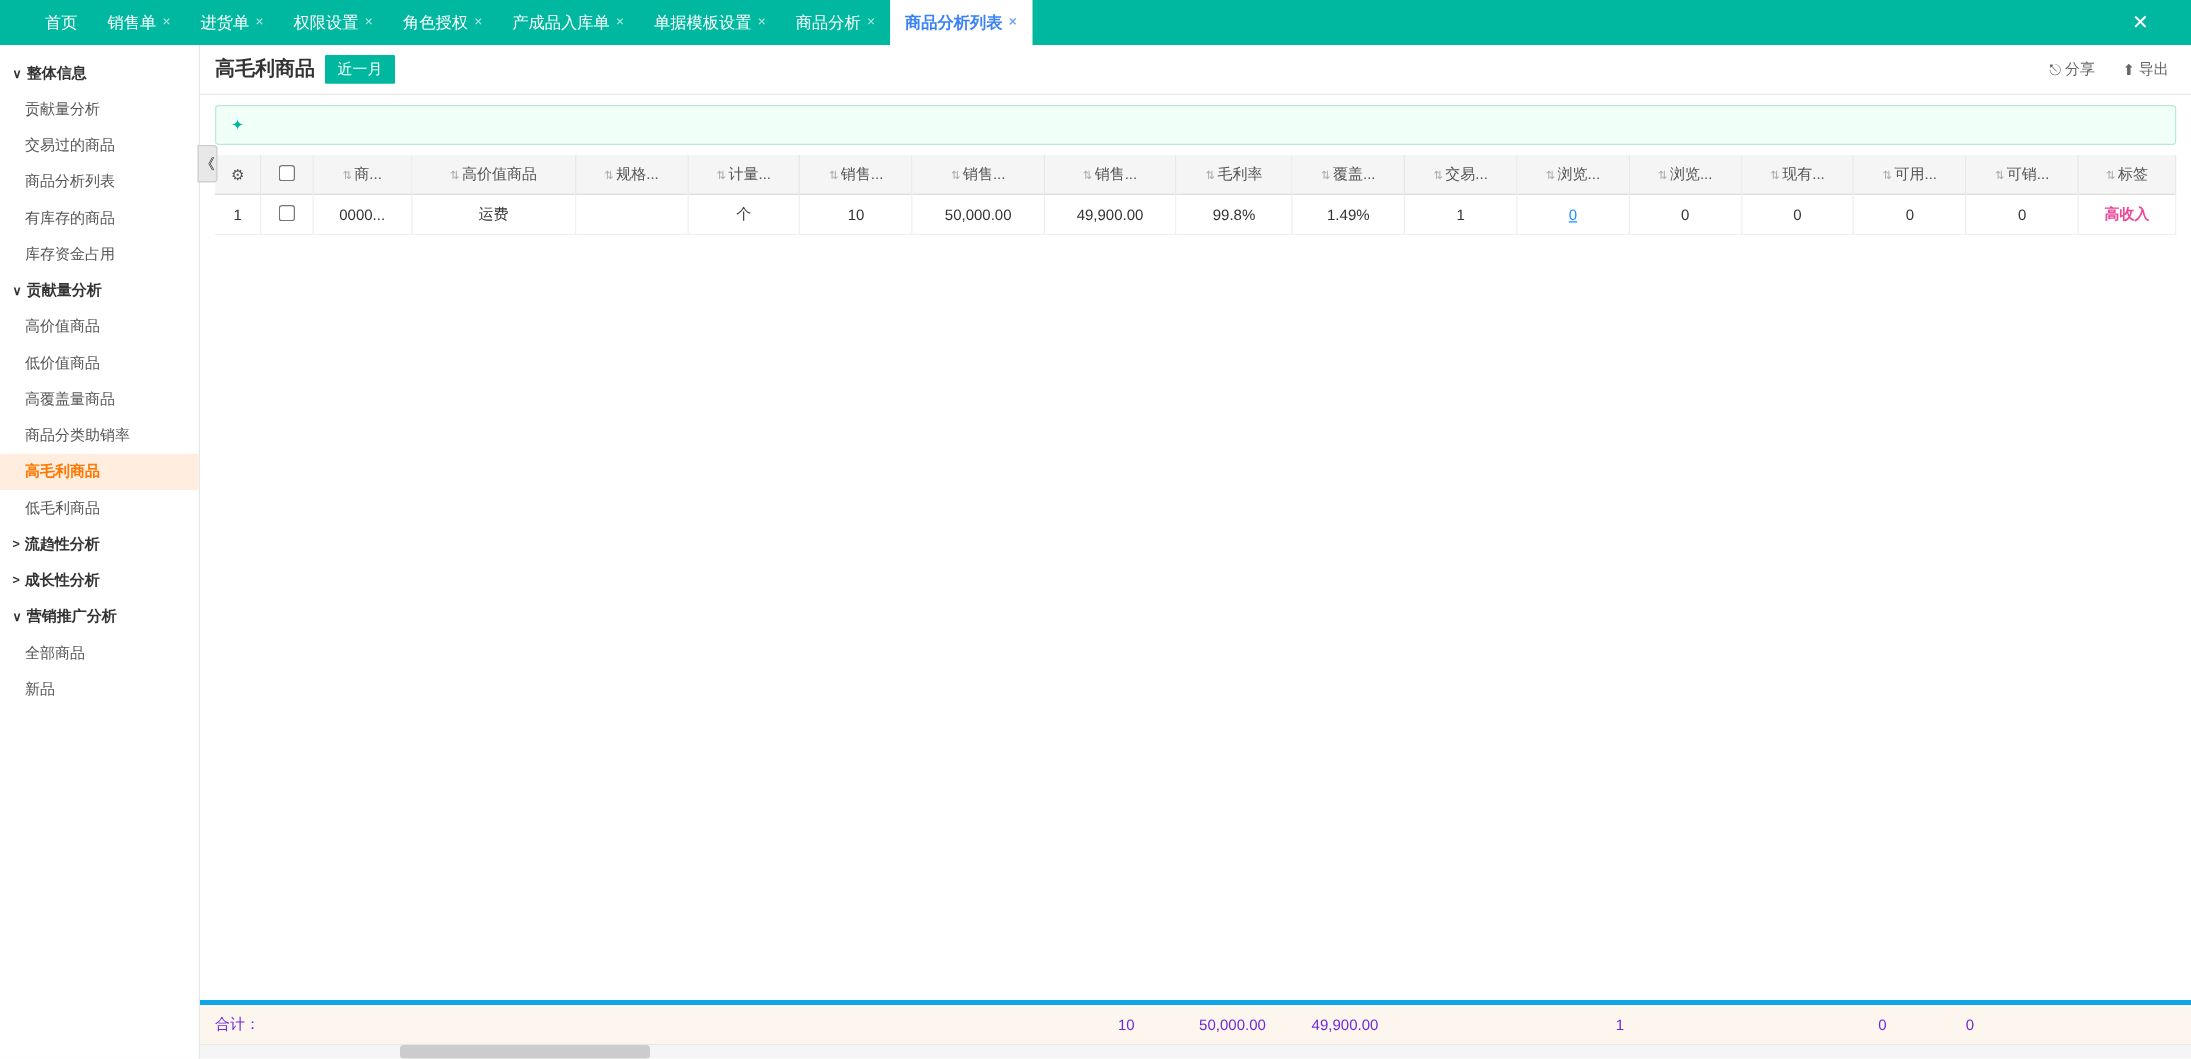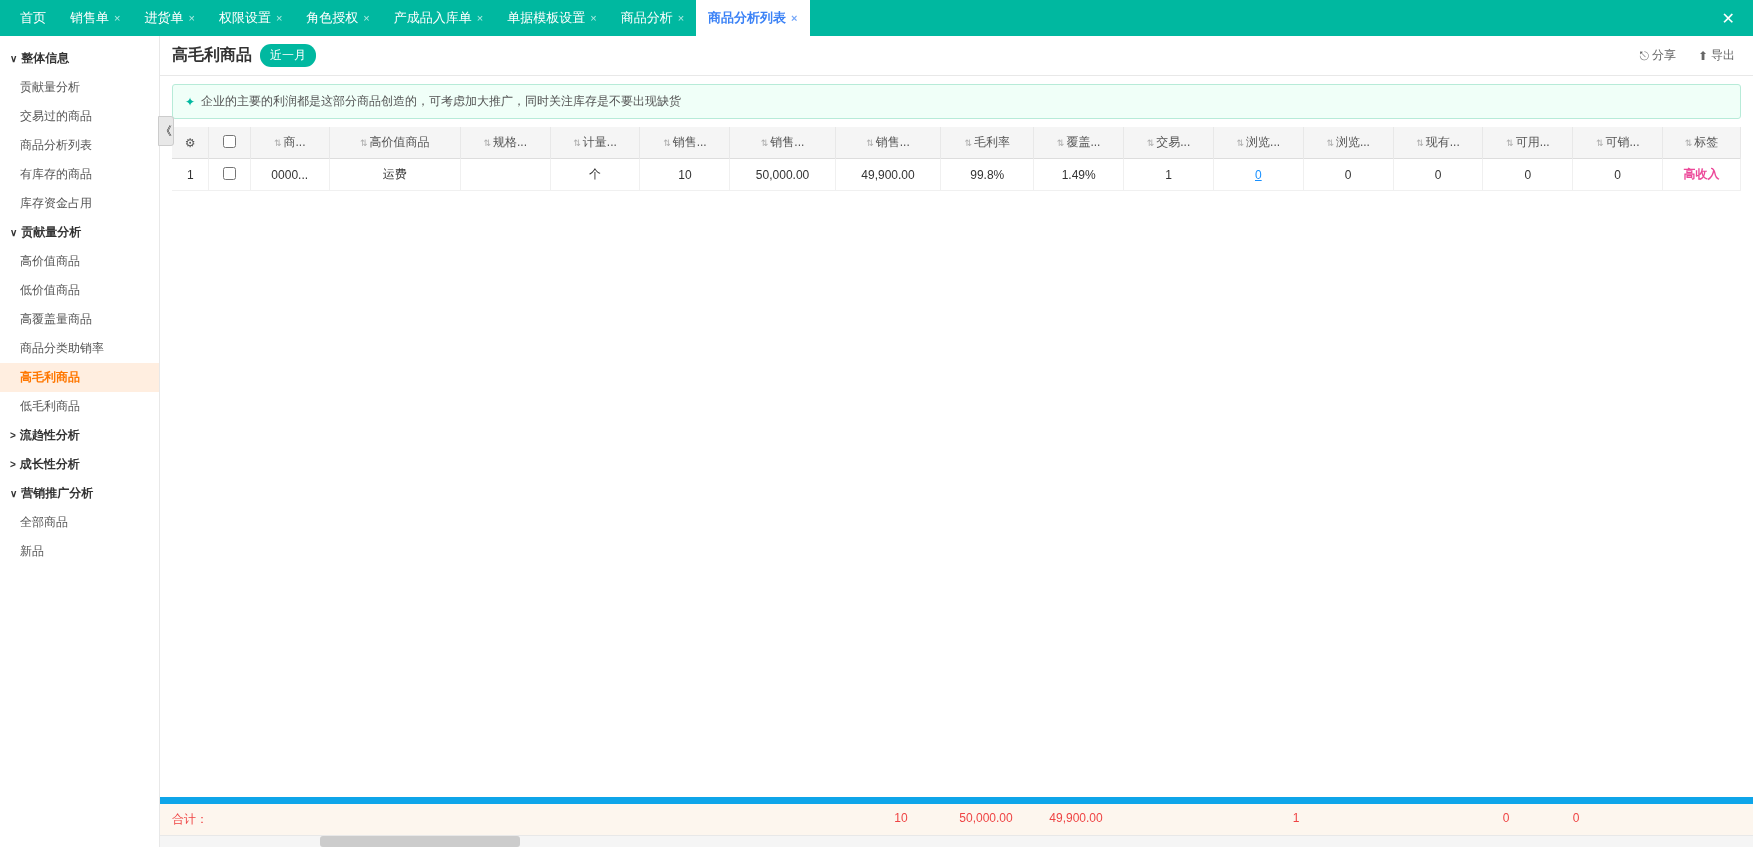--- a/index.html
+++ b/index.html
@@ -4,21 +4,21 @@
   <style>
     * { box-sizing: border-box; margin: 0; padding: 0; font-family: 'Microsoft YaHei', Arial, sans-serif; font-size: 12px; }
     body { background: #f5f5f5; overflow: hidden; width: 1753px; height: 847px; }
 
     
     .top-nav {
       background: #00b8a0;
       height: 36px;
       display: flex;
       align-items: center;
-      padding: 0 8px;
+      padding: 0 24px;
       color: #fff;
       flex-shrink: 0;
     }
     .top-nav .nav-item {
       padding: 0 12px;
       height: 36px;
       display: flex;
       align-items: center;
       cursor: pointer;
       white-space: nowrap;
@@ -107,21 +107,21 @@
     }
     .content-title {
       font-size: 16px;
       font-weight: bold;
       color: #333;
     }
     .time-filter-btn {
       background: #00b8a0;
       color: #fff;
       border: none;
-      border-radius: 11px;
+      border-radius: 1px;
       padding: 3px 10px;
       cursor: pointer;
       font-size: 12px;
     }
     .search-box {
       display: flex;
       align-items: center;
       border: 1px solid #ddd;
       border-radius: 3px;
       padding: 3px 8px;
@@ -234,25 +234,26 @@
     }
     .link-cell {
       color: #1890ff;
       text-decoration: underline;
       cursor: pointer;
     }
 
     
     .footer-row {
       background: #fdf6ee;
-      border-top: 7px solid #0ea5e9;
+      border-top: 4px solid #0ea5e9;
       padding: 7px 12px;
       display: flex;
-      font-size: 12px;
-      color: #ef4444;
+      align-items: center;
+      font-size: 12px;
+      color: #6d28d9;
     }
 
     
     .scrollbar-area {
       height: 12px;
       background: #f5f5f5;
       border-top: 1px solid #e8e8e8;
     }
     .scrollbar-thumb {
       height: 100%;
@@ -342,21 +343,20 @@
           </button>
           <button class="header-action-btn">
             <span>⬆</span>
             <span>导出</span>
           </button>
         </div>
       </div>
 
       <div class="info-banner">
         <span class="info-icon">✦</span>
-        <span>企业的主要的利润都是这部分商品创造的，可考虑加大推广，同时关注库存是不要出现缺货</span>
       </div>
 
       <div class="table-container">
         <table>
           <thead>
             <tr id="table-header-row">
                 <th><span>⚙</span></th>
                 <th><input type="checkbox" style=""></th>
                 <th>
                   <div class="col-label">

